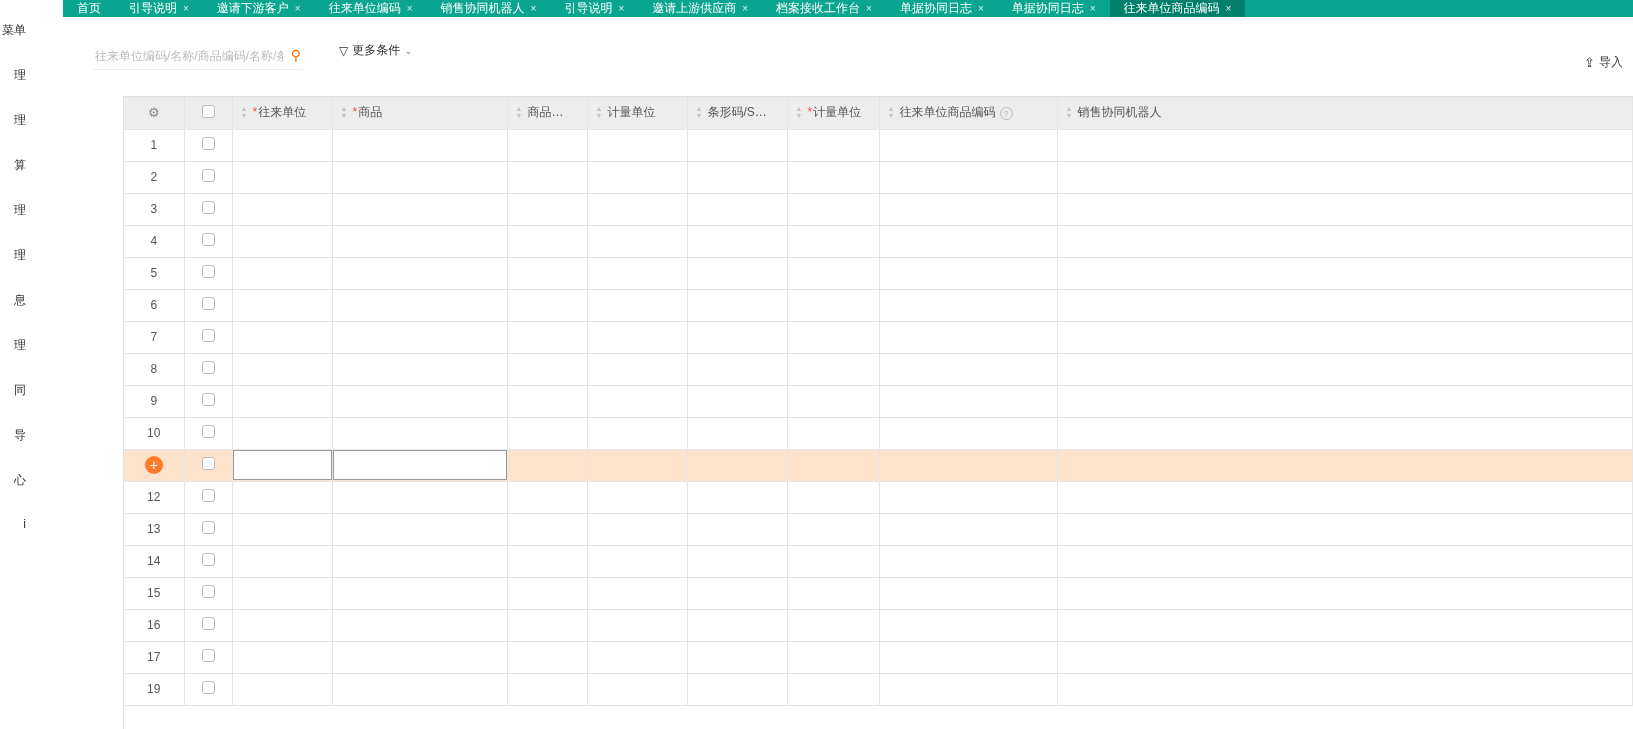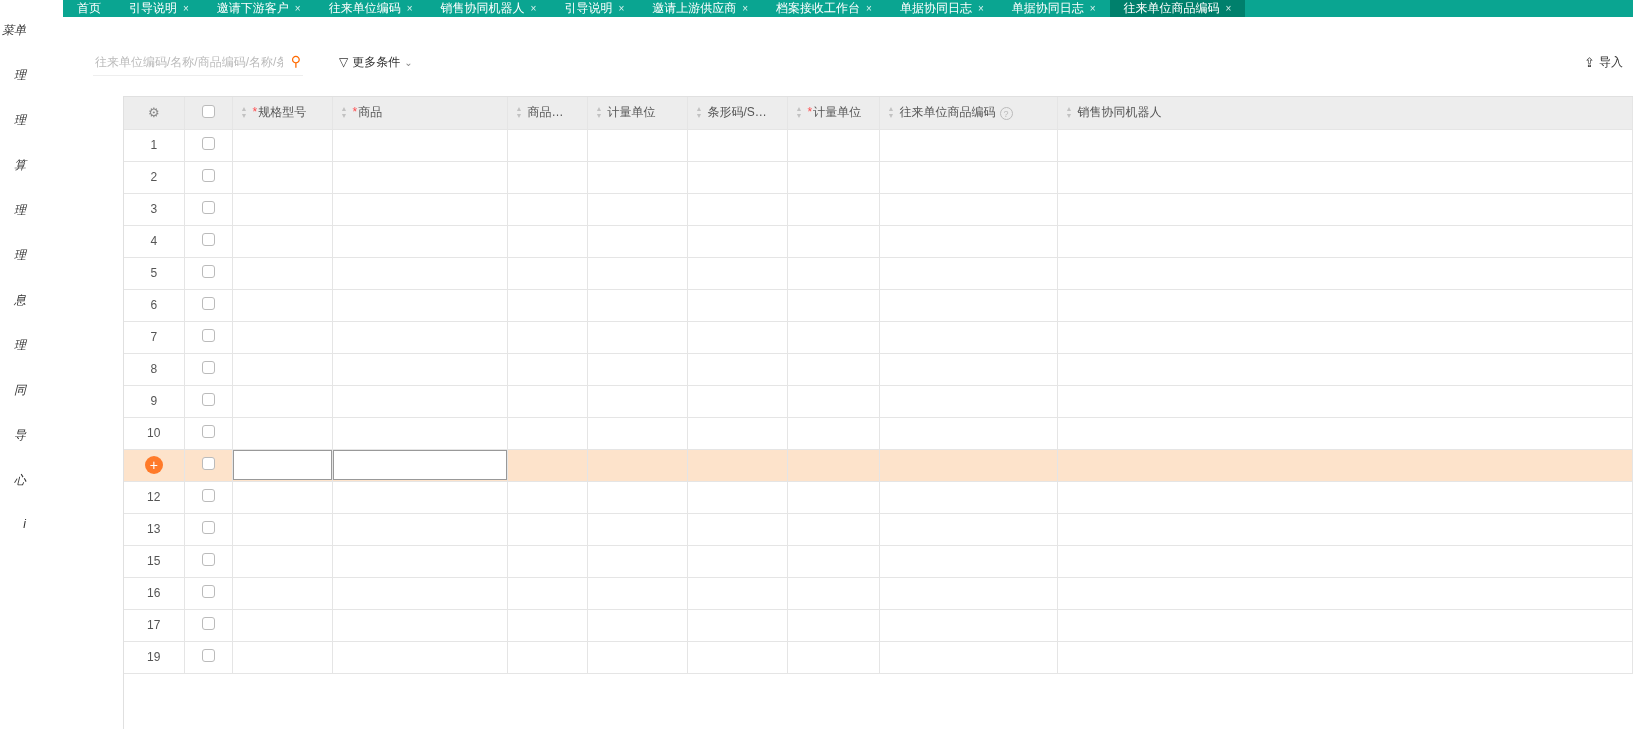--- a/index.html
+++ b/index.html
@@ -1,32 +1,32 @@
 <!DOCTYPE html>
 <html><head>
 <meta charset="utf-8">
 <style>
 * { margin: 0; padding: 0; box-sizing: border-box; }
 body { font-family: "Microsoft YaHei", Arial, sans-serif; font-size: 12px; color: #333; background: #fff; overflow: hidden; width: 1633px; height: 729px; position: relative; }
 
 
-.sidebar { position: absolute; left: 0; top: 0; width: 30px; height: 729px; background: #fff; display: flex; flex-direction: column; padding-top: 8px; font-style: italic; }
+.sidebar { position: absolute; left: 0; top: 0; width: 30px; height: 729px; background: #fff; display: flex; flex-direction: column; padding-top: 8px; }
 .sidebar-item { display: flex; align-items: center; justify-content: flex-end; padding: 14px 4px 14px 0; cursor: pointer; color: #333; font-size: 12px; white-space: nowrap; }
 
 
 .tabs-bar { position: absolute; left: 63px; top: 0; right: 0; height: 17px; background: #0aa591; display: flex; align-items: stretch; overflow: hidden; }
 .tab { display: flex; align-items: center; padding: 0 14px; color: #fff; font-size: 12px; cursor: pointer; white-space: nowrap; position: relative; }
 .tab.active { background: #00806c; }
 .tab-close { margin-left: 6px; font-size: 10px; opacity: 0.85; cursor: pointer; }
 
 
 .content { position: absolute; left: 63px; top: 28px; right: 0; bottom: 0; background: #fff; padding-top: 14px; }
 
 
-.filter-row { display: flex; align-items: center; padding: 0 14px 0 30px; height: 40px; position: relative; }
+.filter-row { display: flex; align-items: flex-start; padding: 0 14px 0 30px; height: 40px; position: relative; }
 .search-box { display: flex; align-items: center; border: none; border-bottom: 1px solid #eee; width: 210px; height: 28px; position: relative; }
 .search-input { border: none; outline: none; width: 100%; font-size: 12px; color: #333; background: transparent; padding: 4px 20px 4px 2px; }
 .search-input::placeholder { color: #bbb; }
 .search-icon { position: absolute; right: 2px; top: 5px; color: #ff6a00; font-size: 14px; }
 .more-filter { margin-left: 36px; display: flex; align-items: center; cursor: pointer; color: #333; }
 .more-filter .filter-icon { margin-right: 4px; font-size: 12px; }
 .more-filter .chevron { margin-left: 4px; font-size: 10px; color: #888; }
 .export-area { position: absolute; right: 10px; top: 0; height: 40px; display: flex; align-items: center; color: #333; cursor: pointer; }
 .export-area .share-icon { margin-right: 4px; font-size: 13px; }
 
@@ -178,21 +178,21 @@
           <col class="c-spec">
           <col class="c-barcode">
           <col class="c-measure">
           <col class="c-code">
           <col class="c-name">
       </colgroup>
       <thead>
         <tr>
           <th class="gear-cell"><span class="gear-icon">⚙</span></th>
           <th class="chk-cell"><span class="chk"></span></th>
-          <th><span class="sort"></span><span class="req">*</span><span>规格型号</span></th>
+          <th><span class="sort"></span><span class="req">*</span><span>往来单位</span></th>
           <th><span class="sort"></span><span class="req">*</span><span>商品</span></th>
           <th><span class="sort"></span><span>商品…</span></th>
           <th><span class="sort"></span><span>计量单位</span></th>
           <th><span class="sort"></span><span>条形码/S…</span></th>
           <th><span class="sort"></span><span class="req">*</span><span>计量单位</span></th>
           <th><span class="sort"></span><span>往来单位商品编码</span><span class="help">?</span></th>
           <th><span class="sort"></span><span>销售协同机器人</span></th>
         </tr>
       </thead>
       <tbody id="tbody">
@@ -346,20 +346,32 @@
             <td></td>
             <td></td>
             <td></td>
             <td></td>
             <td></td>
             <td></td>
             <td></td>
             <td></td>
           </tr>
           <tr>
+            <td class="idx-cell">14</td>
+            <td class="chk-cell"><span class="chk"></span></td>
+            <td></td>
+            <td></td>
+            <td></td>
+            <td></td>
+            <td></td>
+            <td></td>
+            <td></td>
+            <td></td>
+          </tr>
+          <tr>
             <td class="idx-cell">15</td>
             <td class="chk-cell"><span class="chk"></span></td>
             <td></td>
             <td></td>
             <td></td>
             <td></td>
             <td></td>
             <td></td>
             <td></td>
             <td></td>

